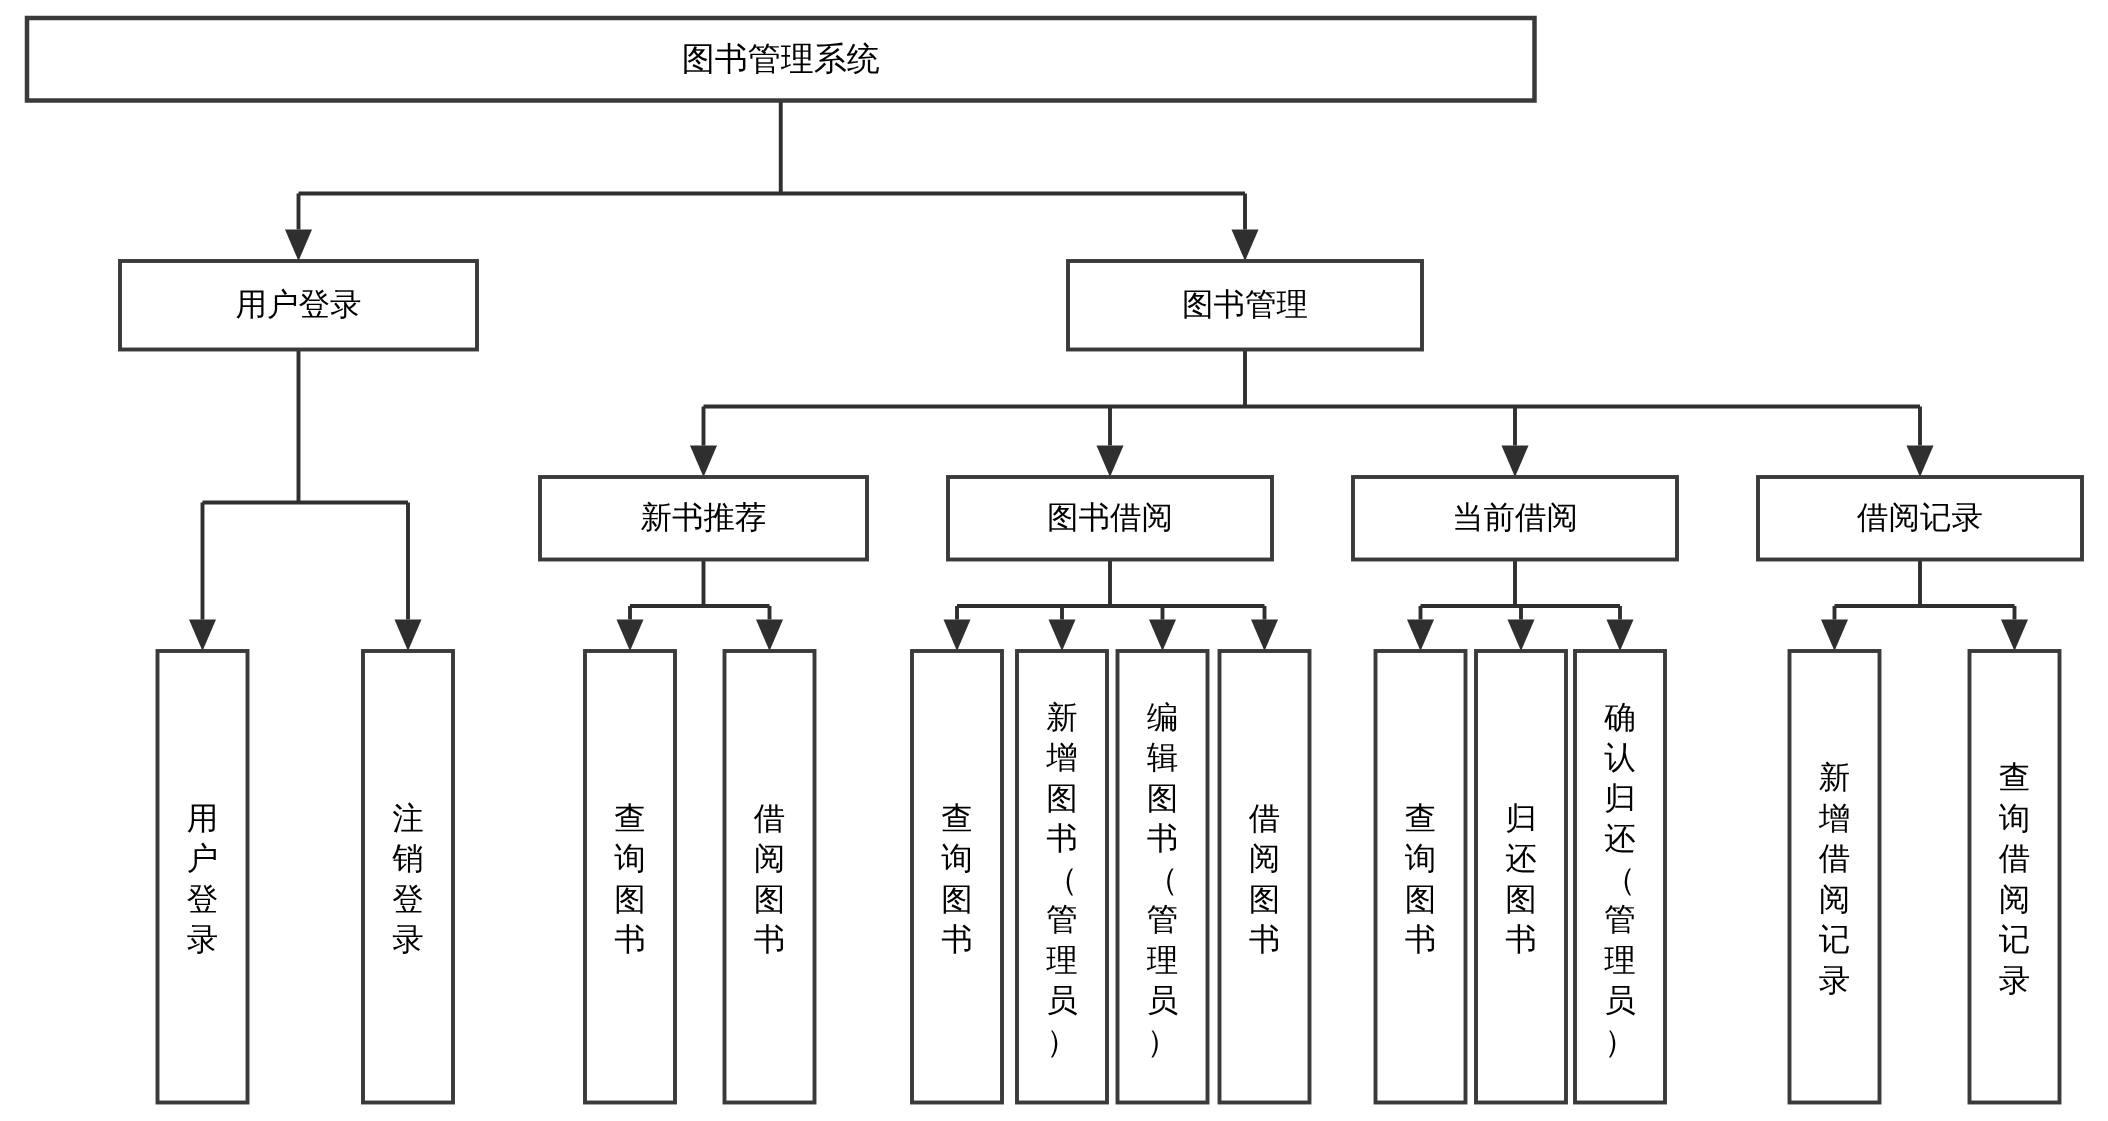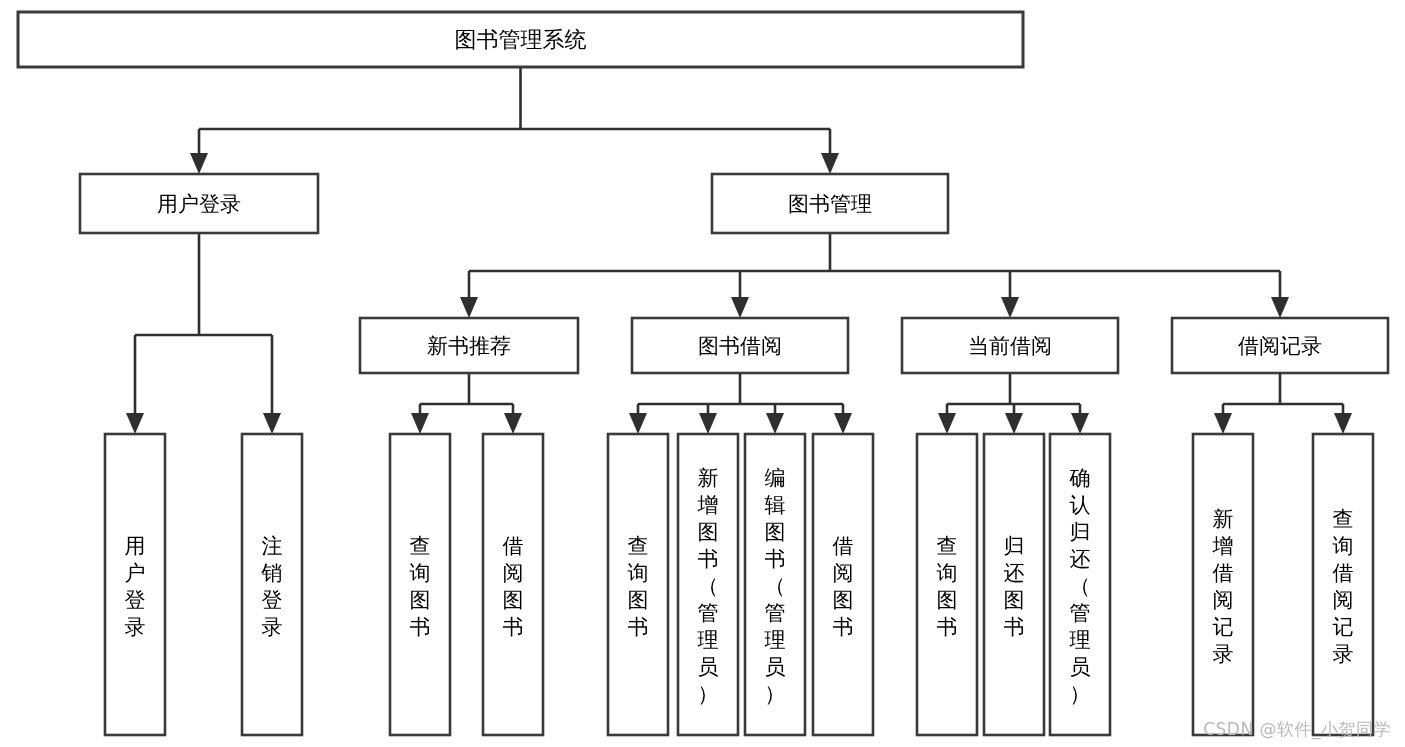--- a/index.html
+++ b/index.html
@@ -207,14 +207,13 @@
           <rect x="1193" y="434" width="60" height="301" class="node-box"></rect>
           <text x="1223" class="leaf-label"><tspan x="1223" y="525.64">新</tspan><tspan x="1223" y="552.64">增</tspan><tspan x="1223" y="579.64">借</tspan><tspan x="1223" y="606.64">阅</tspan><tspan x="1223" y="633.64">记</tspan><tspan x="1223" y="660.64">录</tspan></text>
         </g>
         <g>
           <rect x="1313" y="434" width="60" height="301" class="node-box"></rect>
           <text x="1343" class="leaf-label"><tspan x="1343" y="525.64">查</tspan><tspan x="1343" y="552.64">询</tspan><tspan x="1343" y="579.64">借</tspan><tspan x="1343" y="606.64">阅</tspan><tspan x="1343" y="633.64">记</tspan><tspan x="1343" y="660.64">录</tspan></text>
         </g>
       </g>
 
   </svg>
-  <div class="watermark-text">CSDN @软件_小贺同学</div>
 </div>
 
 </body></html>

